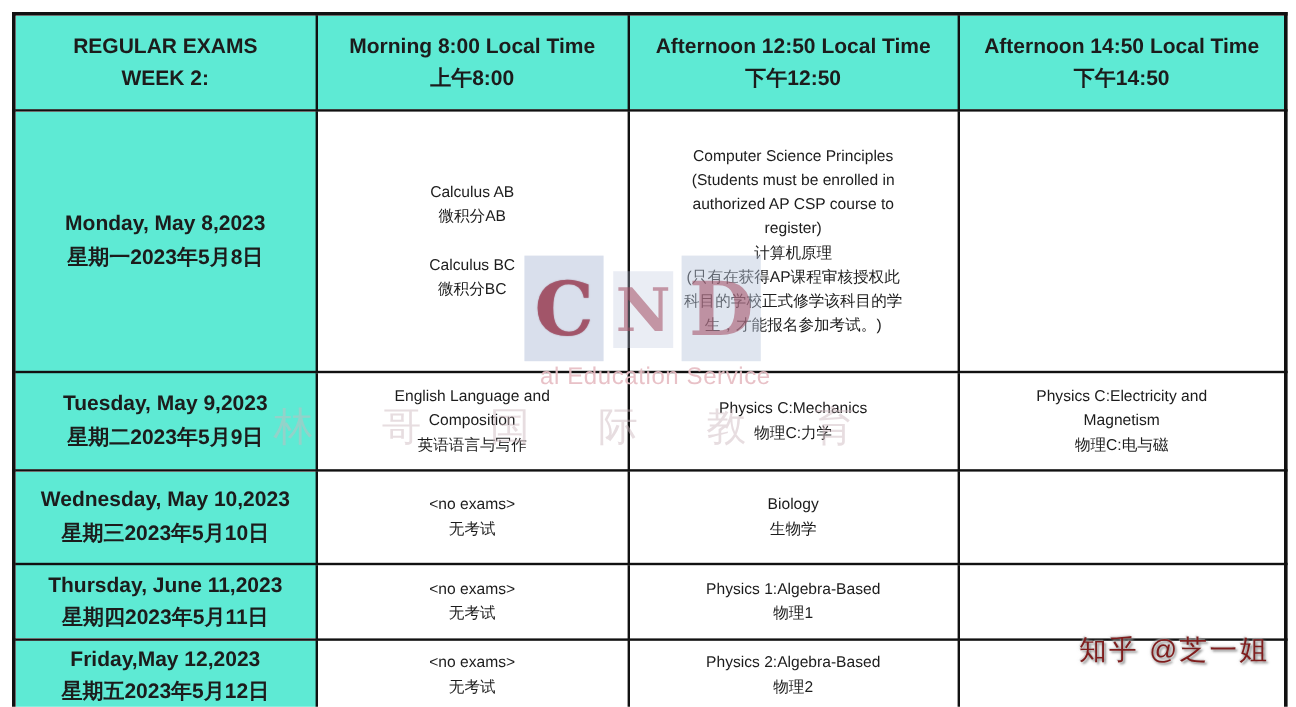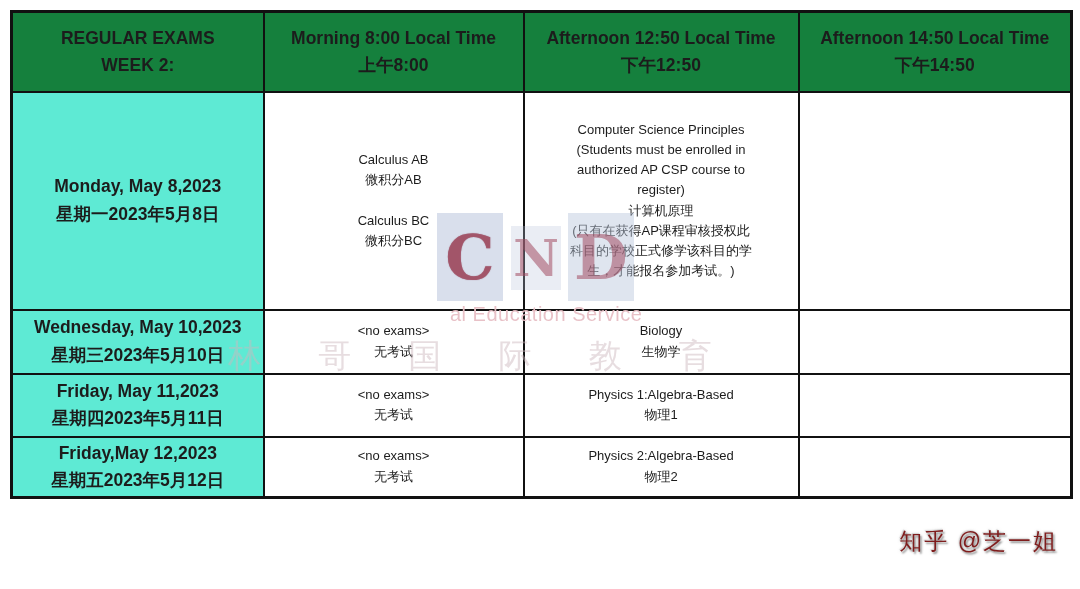--- a/index.html
+++ b/index.html
@@ -28,33 +28,33 @@
     padding: 2px 4px;
     text-align: center;
     vertical-align: middle;
     white-space: pre-line;
     font-size: 13px;
     line-height: 1.55;
     color: #1c1c1c;
     overflow: hidden;
   }
   table.schedule th {
-    background: #15803d;
+    background: #5eead4;
     font-weight: bold;
     font-size: 17.5px;
   }
   table.schedule td.day {
     background: #5eead4;
     font-weight: bold;
     font-size: 17.5px;
   }
   tr.r-header { height: 80px; }
   tr.r-mon { height: 218px; }
   tr.r-tue { height: 82px; }
-  tr.r-wed { height: 64px; }
+  tr.r-wed { height: 78px; }
   tr.r-thu { height: 63px; }
   tr.r-fri { height: 60px; }
 
   
   .wm { position: absolute; pointer-events: none; }
   .logo-box {
     display: flex;
     align-items: center;
     justify-content: center;
     font-weight: bold;
@@ -141,31 +141,43 @@
         <td>Computer Science Principles
 (Students must be enrolled in
 authorized AP CSP course to
 register)
 计算机原理
 (只有在获得AP课程审核授权此
 科目的学校正式修学该科目的学
 生，才能报名参加考试。)</td>
         <td></td>
       </tr>
+      <tr class="r-tue">
+        <td class="day">Tuesday, May 9,2023
+星期二2023年5月9日</td>
+        <td>English Language and
+Composition
+英语语言与写作</td>
+        <td>Physics C:Mechanics
+物理C:力学</td>
+        <td>Physics C:Electricity and
+Magnetism
+物理C:电与磁</td>
+      </tr>
       <tr class="r-wed">
         <td class="day">Wednesday, May 10,2023
 星期三2023年5月10日</td>
         <td>&lt;no exams&gt;
 无考试</td>
         <td>Biology
 生物学</td>
         <td></td>
       </tr>
       <tr class="r-thu">
-        <td class="day">Friday, May 11,2023
+        <td class="day">Thursday, June 11,2023
 星期四2023年5月11日</td>
         <td>&lt;no exams&gt;
 无考试</td>
         <td>Physics 1:Algebra-Based
 物理1</td>
         <td></td>
       </tr>
       <tr class="r-fri">
         <td class="day">Friday,May 12,2023
 星期五2023年5月12日</td>

